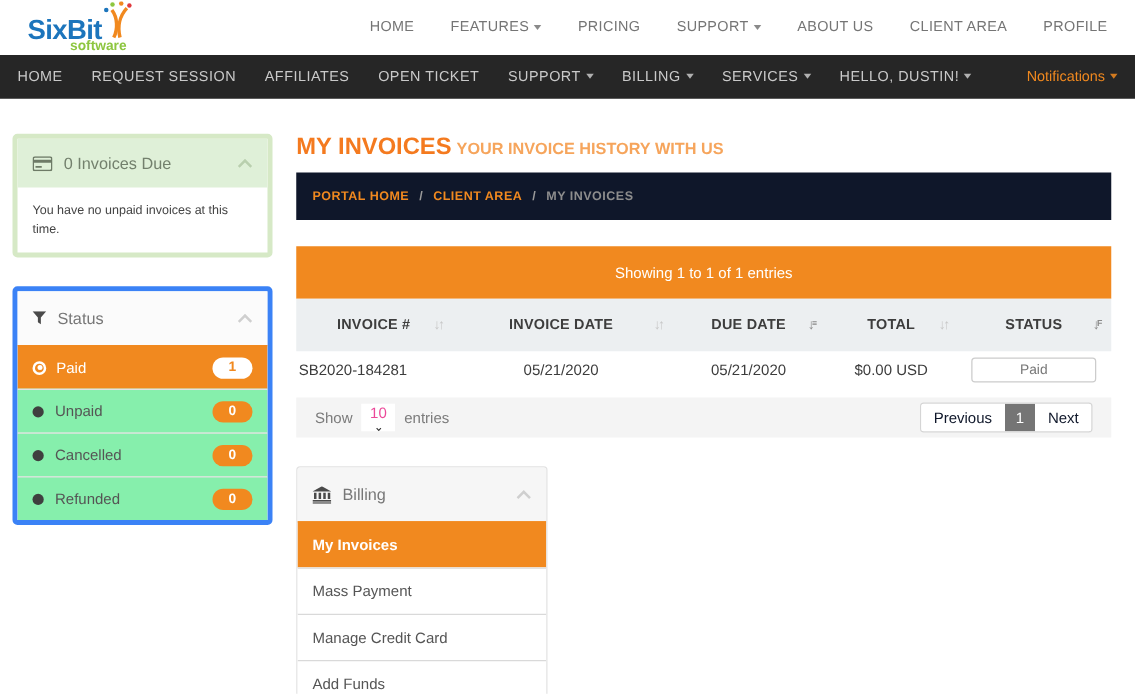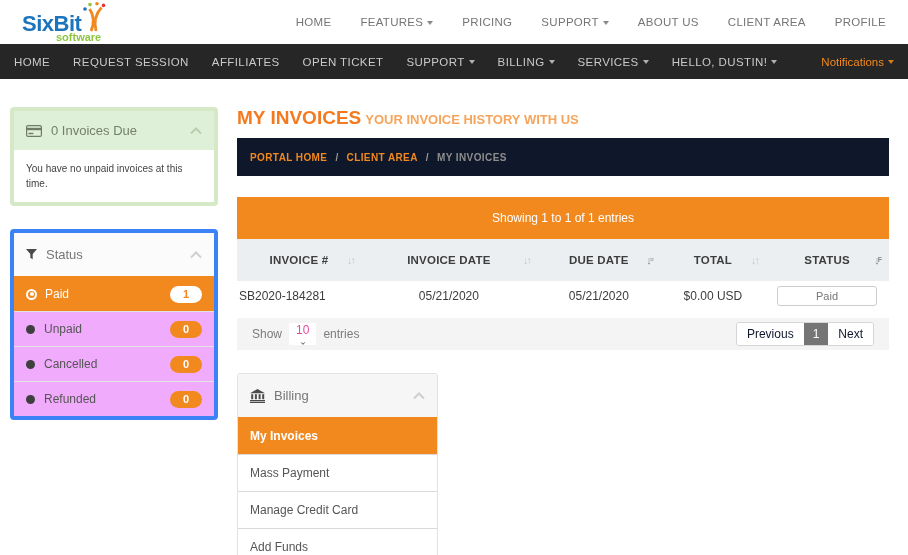--- a/index.html
+++ b/index.html
@@ -39,21 +39,21 @@
   .panel.success .panel-head { background:#DFF0D8; }
   .panel-head .ph-icon { margin-right:9px; display:inline-flex; color:#6e7b67; }
   .panel-head .ph-chev { margin-left:auto; color:#b9cfae; display:inline-flex; }
   .panel-body { padding:11px 12px; font-size:10px; color:#444; line-height:1.5; }
 
   .panel.status .panel-head { background:#fbfbfb; padding:14px 12px; color:#777; }
   .panel.status .ph-icon { color:#4a4a4a; }
   .panel.status .ph-chev { color:#cfcfcf; }
 
   .status-item { display:flex; align-items:center; padding:8px 12px; height:35px;
-    border-top:1px solid #e2e2e2; font-size:12px; color:#555; cursor:pointer; background:#f0abfc; }
+    border-top:1px solid #e2e2e2; font-size:12px; color:#555; cursor:pointer; background:#86efac; }
   .status-item.active { background:#F1891F; color:#fff; border-top-color:#F1891F; }
   .dot { width:9px; height:9px; border-radius:50%; background:#3f3f3f; margin-right:9px; flex-shrink:0; }
   .dot-circle { width:11px; height:11px; border-radius:50%; border:2px solid #fff;
     margin-right:8px; position:relative; flex-shrink:0; }
   .dot-circle::after { content:""; position:absolute; left:1.5px; top:1.5px; width:4px; height:4px;
     border-radius:50%; background:#fff; }
   .badge { margin-left:auto; background:#F1891F; color:#fff; font-size:11px; font-weight:bold;
     border-radius:10px; padding:2.5px 13px; }
   .badge.inverse { background:#fff; color:#F1891F; }
 

